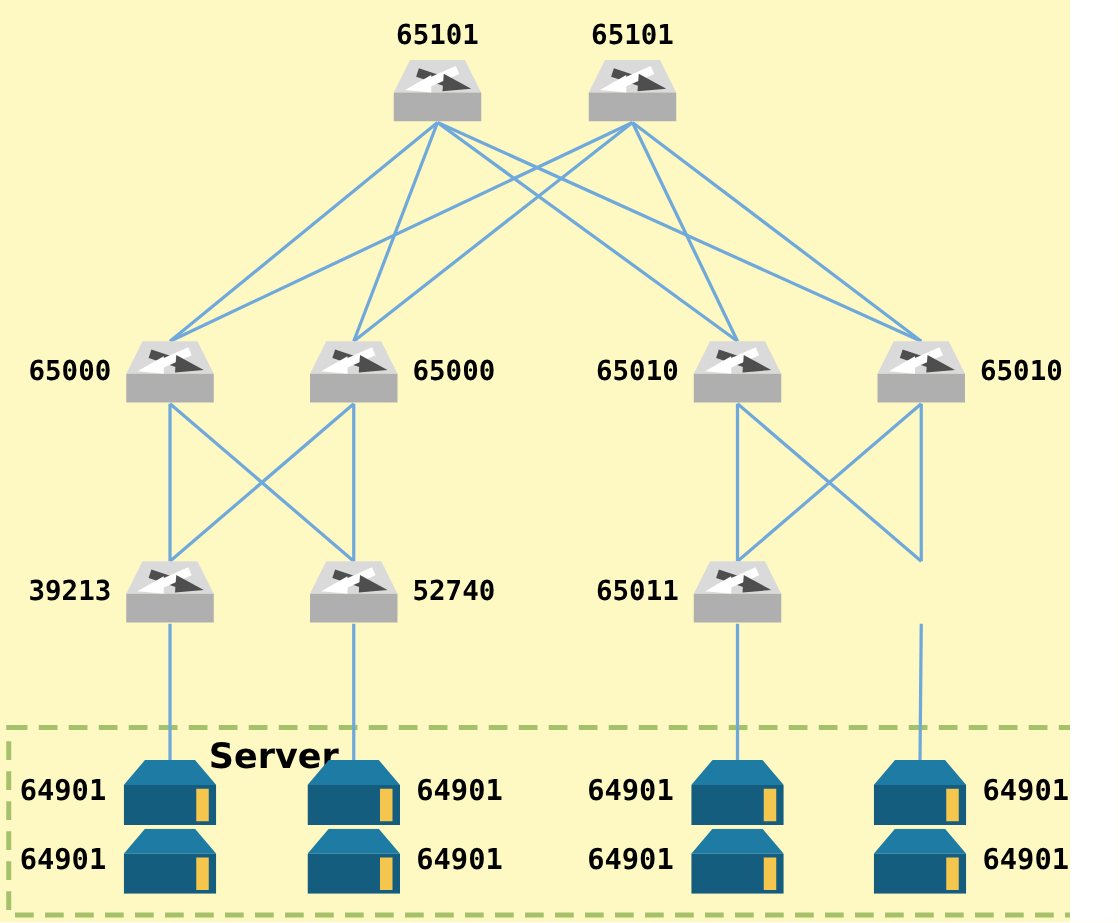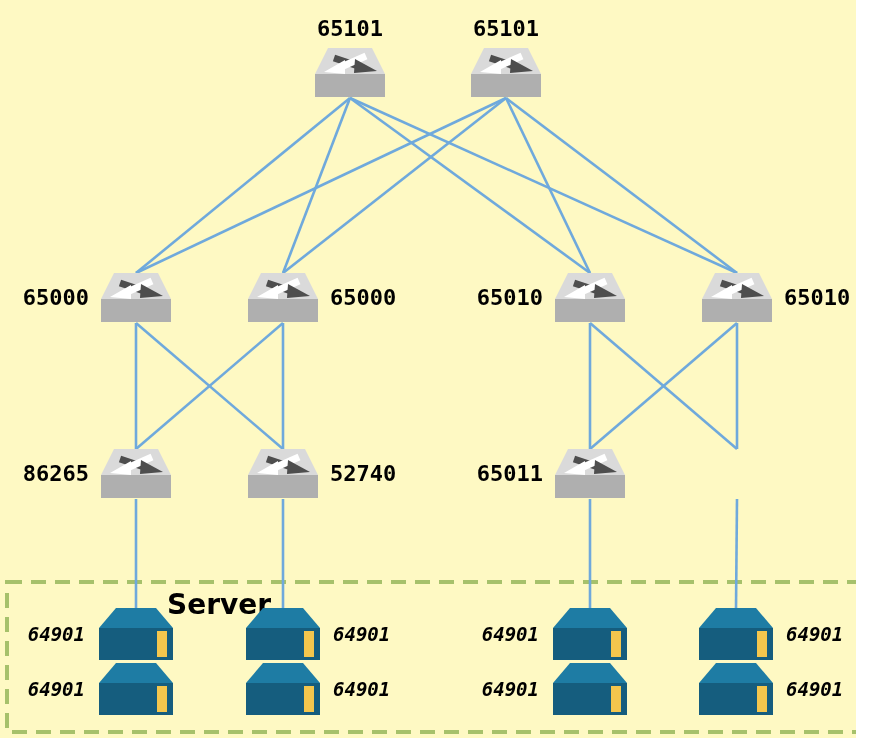--- a/index.html
+++ b/index.html
@@ -25,21 +25,21 @@
   .srv-front{fill:var(--server_front,#155D7E);}
   .srv-stripe{fill:var(--server_stripe,#F4C64D);}
 
   .lbl{
     position:absolute;white-space:nowrap;color:var(--text,#000);
     font-weight:bold;font-size:22px;line-height:1.1;
   }
   .lbl-above{bottom:calc(100% + 6px);left:50%;transform:translateX(-50%);}
   .lbl-left{right:calc(100% + 11px);top:50%;transform:translateY(-50%);}
   .lbl-right{left:calc(100% + 11px);top:50%;transform:translateY(-50%);}
-  .lbl-sm{font-size:19px;font-style:italic;}
+  .lbl-sm{font-size:23px;}
   .lbl-sm.lbl-left{right:calc(100% + 14px);}
   .lbl-sm.lbl-right{left:calc(100% + 13px);}
 
   #server-group-title{
     position:absolute;left:167px;top:588px;
     font-family:"DejaVu Sans", sans-serif;font-weight:bold;font-size:28px;color:#000;
   }
 </style>
 </head>
 <body>
@@ -120,21 +120,21 @@
       </svg>
   </div>
   <div class="node" style="left:701px;top:272px">
     <span class="lbl lbl-right">65010</span>
     <svg class="icon" width="72" height="52" viewBox="0 0 72 52">
         <use href="#shape-switch"></use>
       </svg>
   </div>
 
   <div class="node" style="left:100px;top:448px">
-    <span class="lbl lbl-left">86265</span>
+    <span class="lbl lbl-left">39213</span>
     <svg class="icon" width="72" height="52" viewBox="0 0 72 52">
         <use href="#shape-switch"></use>
       </svg>
   </div>
   <div class="node" style="left:247px;top:448px">
     <span class="lbl lbl-right">52740</span>
     <svg class="icon" width="72" height="52" viewBox="0 0 72 52">
         <use href="#shape-switch"></use>
       </svg>
   </div>

